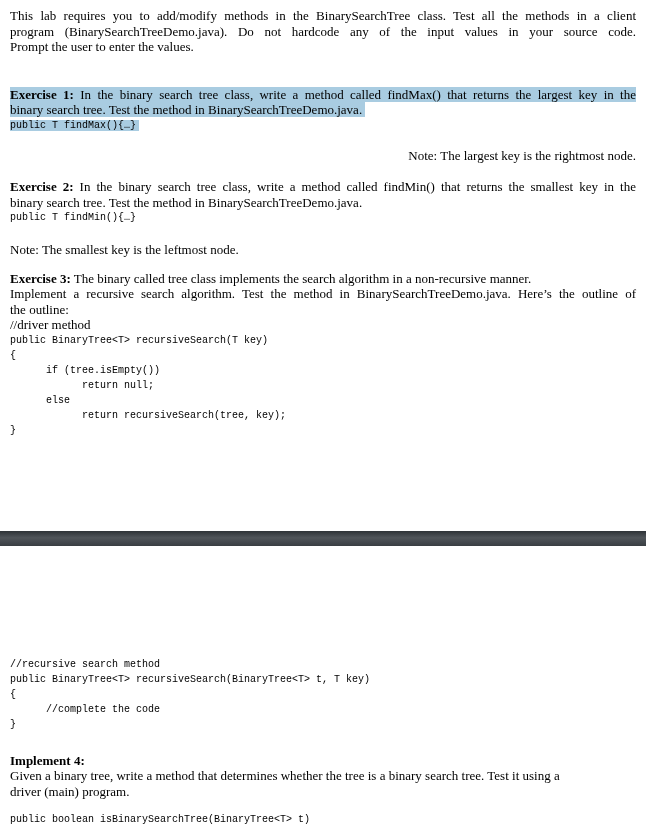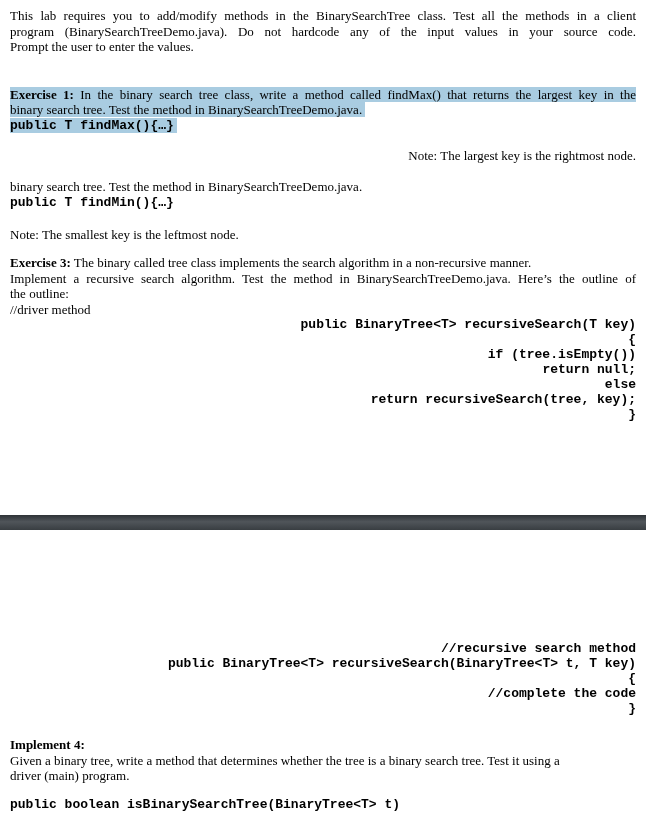--- a/index.html
+++ b/index.html
@@ -22,24 +22,24 @@
   .content{padding:0 10px;}
   .line{white-space:pre;}
   .fullline{
     white-space:normal;
     text-align:justify;
     text-align-last:justify;
     text-justify:inter-word;
   }
   .mono{
     font-family:"Liberation Mono", monospace;
-    font-weight:bold;
-    font-size:13px;line-height:15px;
+    font-weight:normal;
+    font-size:10px;line-height:15px;
   }
-  pre{margin:0;text-align:right;}
+  pre{margin:0;}
   pre.mono{line-height:15px;}
   b{font-weight:bold;}
   .hl{background:var(--highlight);}
   .pad-r{padding-right:3px;}
   .p1{margin-top:8px;}
   .ex1{margin-top:32px;}
   .note1{margin-top:15px;text-align:right;}
   .ex2{margin-top:16px;}
   .note2{margin-top:17px;}
   .ex3{margin-top:13px;}
@@ -65,20 +65,21 @@
 
   <div class="ex1">
     <div class="line fullline"><span class="hl"><b>Exercise 1:</b><span> In the binary search tree class, write a method called findMax() that returns the largest key in the</span></span></div>
     <div class="line"><span class="hl pad-r">binary search tree. Test the method in BinarySearchTreeDemo.java.</span></div>
     <div class="line mono"><span class="hl pad-r">public T findMax(){…}</span></div>
   </div>
 
   <div class="line note1">Note: The largest key is the rightmost node.</div>
 
   <div class="ex2">
+    <div class="line fullline"><b>Exercise 2:</b><span> In the binary search tree class, write a method called findMin() that returns the smallest key in the</span></div>
     <div class="line">binary search tree. Test the method in BinarySearchTreeDemo.java.</div>
     <div class="line mono">public T findMin(){…}</div>
   </div>
 
   <div class="line note2">Note: The smallest key is the leftmost node.</div>
 
   <div class="ex3">
     <div class="line"><b>Exercise 3:</b><span> The binary called tree class implements the search algorithm in a non-recursive manner.</span></div>
     <div class="line fullline">Implement a recursive search algorithm. Test the method in BinarySearchTreeDemo.java. Here’s the outline of</div>
     <div class="line">the outline:</div>

